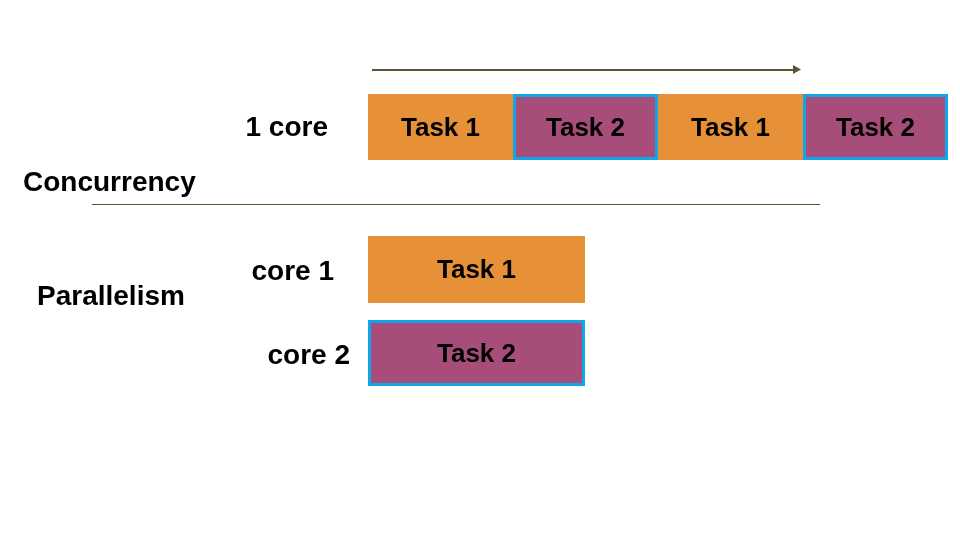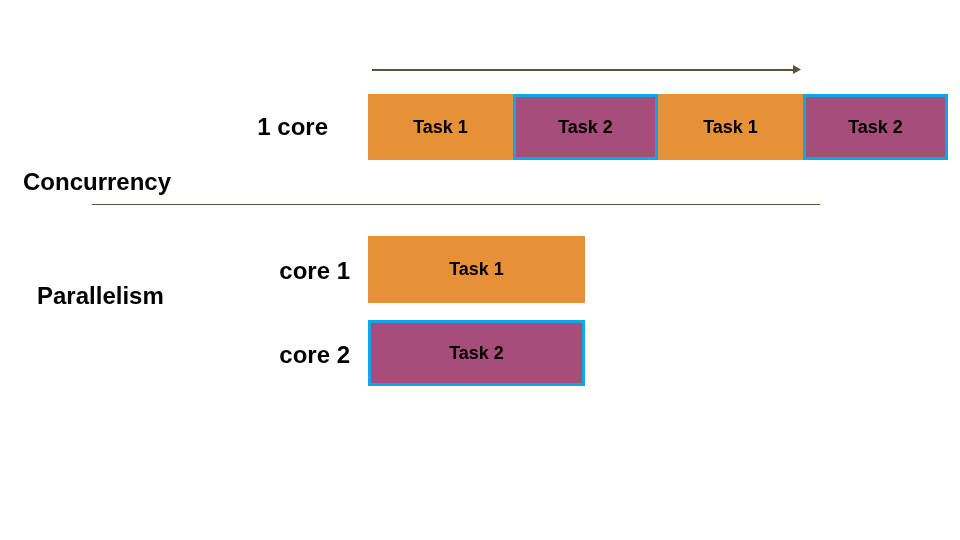--- a/index.html
+++ b/index.html
@@ -6,33 +6,33 @@
   html, body { width: 960px; height: 540px; }
   body {
     background: #ffffff;
     font-family: "Liberation Sans", sans-serif;
     position: relative;
     overflow: hidden;
   }
   .abs { position: absolute; }
   .label {
     font-weight: bold;
-    font-size: 24px;
+    font-size: 28px;
     line-height: 28px;
     color: #000000;
     white-space: nowrap;
   }
   .right { text-align: right; }
   .row { display: flex; }
   .task-block {
     display: flex;
     align-items: center;
     justify-content: center;
     font-weight: bold;
-    font-size: 18px;
+    font-size: 26px;
     color: #000000;
   }
   .cblock { width: 145px; height: 66px; }
   .pblock { width: 217px; }
   [data-color="purple"] { border: 3px solid #0ea5e9; }
   .arrow-line { height: 2px; }
   .arrow-head {
     width: 8px; height: 9px;
     clip-path: polygon(0 0, 100% 50%, 0 100%);
   }
@@ -65,21 +65,21 @@
         <span>Task 2</span>
       </div>
     </div>
   </section>
 
   <div class="abs divider" style="left: 92px; top: 204px; width: 728px; background-color: rgb(94, 81, 54);" data-color="line"></div>
 
   <section>
     <div class="abs label" style="left:37px; top:257px;margin-top:25px;">Parallelism</div>
 
-    <div class="abs label right" style="left:200px; top:257px; width:150px;">core 1</div>
+    <div class="abs label right" style="left:184px; top:257px; width:150px;">core 1</div>
     <div class="abs task-block pblock" style="left: 368px; top: 236px; height: 67px; background-color: rgb(230, 145, 56);" data-color="orange">
       <span>Task 1</span>
     </div>
 
     <div class="abs label right" style="left:200px; top:341px; width:150px;">core 2</div>
     <div class="abs task-block pblock" style="left: 368px; top: 320px; height: 66px; background-color: rgb(166, 77, 121);" data-color="purple">
       <span>Task 2</span>
     </div>
   </section>
 

